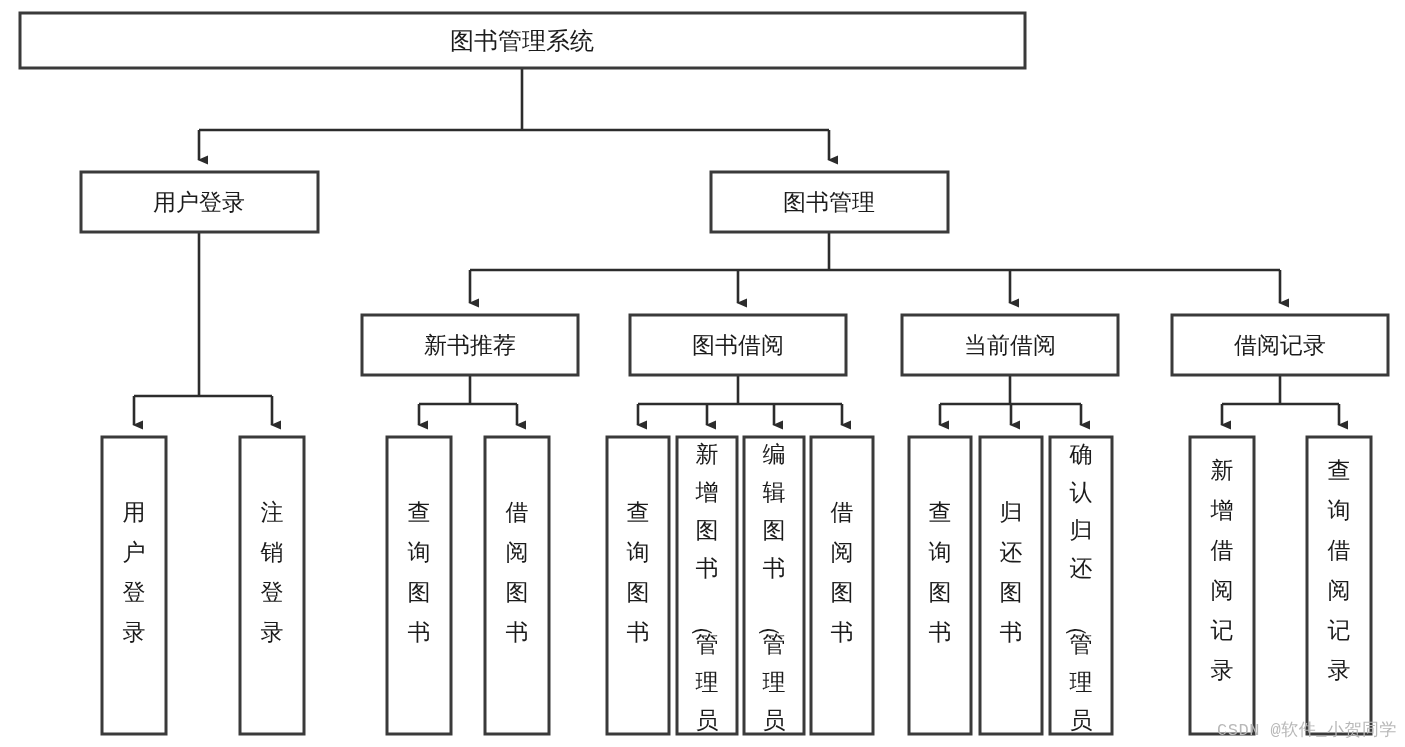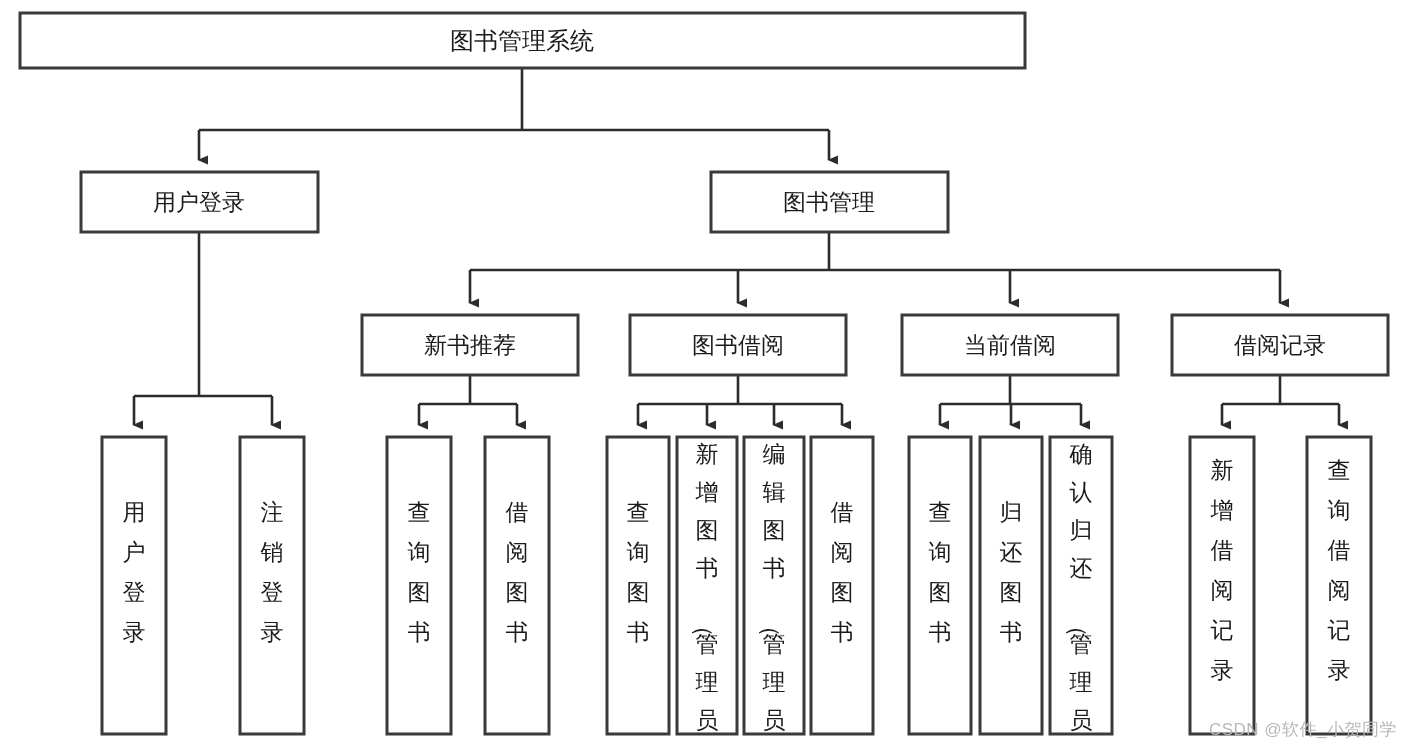--- a/index.html
+++ b/index.html
@@ -43,21 +43,21 @@
   }
   .connector {
     stroke: #2c2c2c;
     stroke-width: 2.6;
     fill: none;
   }
   .watermark {
     position: absolute;
     right: 8px;
     bottom: 6px;
-    font-family: Liberation Sans, sans-serif;
+    font-family: Liberation Mono, monospace;
     font-size: 17px;
     color: #b8b8b8;
     letter-spacing: 0.5px;
     white-space: nowrap;
     pointer-events: none;
   }
 </style>
 </head>
 <body>
 

